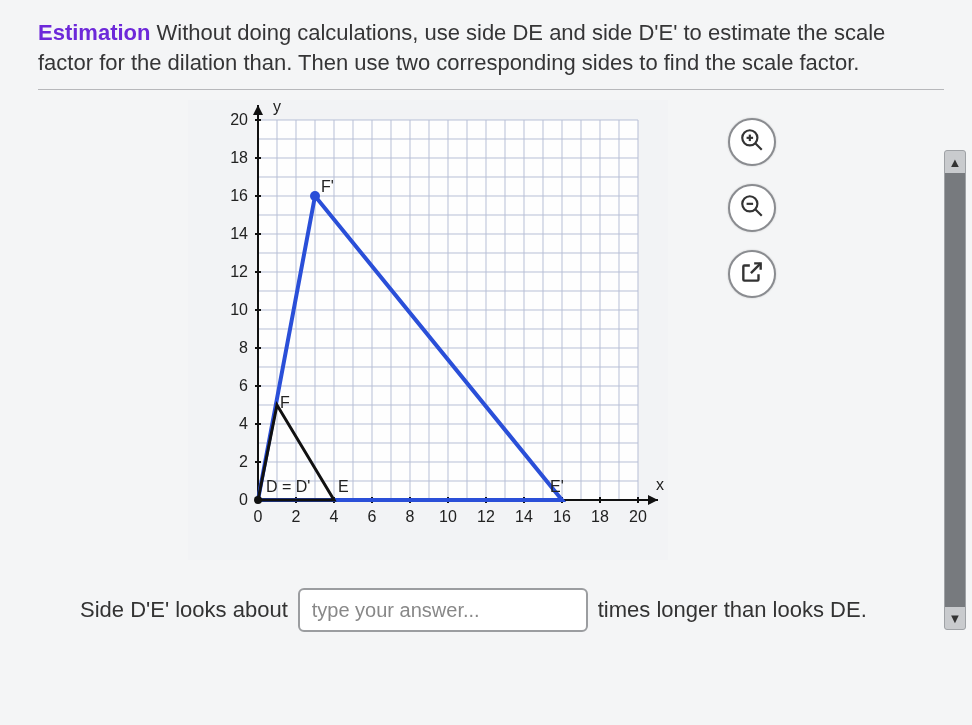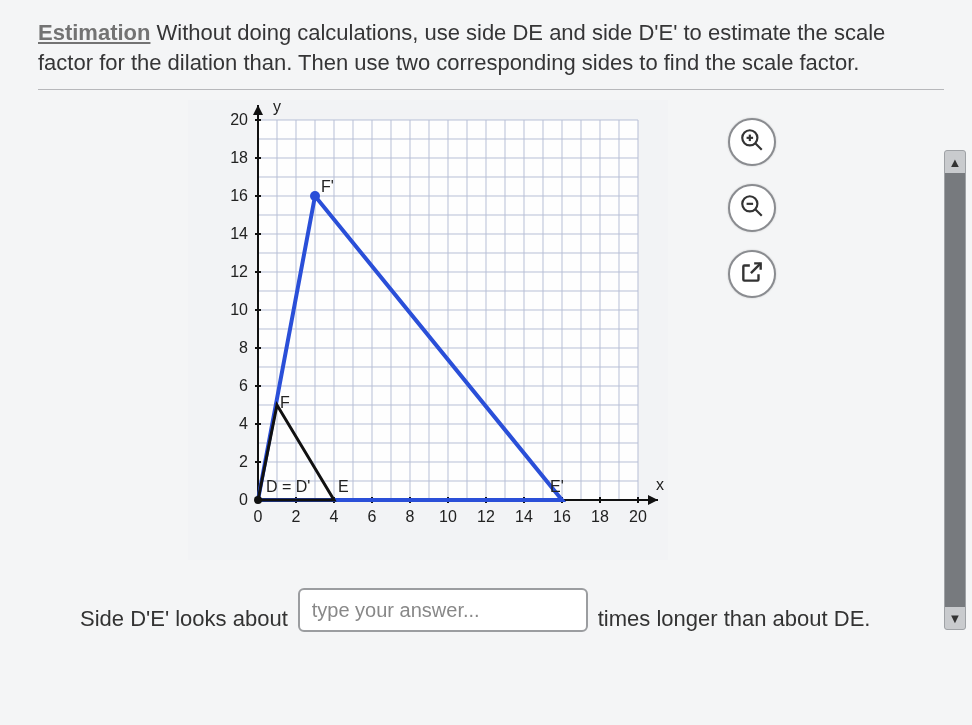--- a/index.html
+++ b/index.html
@@ -19,21 +19,21 @@
     position: relative;
     color: #222;
   }
   .prompt {
     font-size: 22px;
     line-height: 1.35;
     color: #353536;
     margin-bottom: 12px;
     padding-right: 30px;
   }
-  .prompt .bold { font-weight: 700; color:#737373;text-decoration:underline; }
+  .prompt .bold { font-weight: 700; color:#6d28d9; }
   .divider {
     border: none;
     border-top: 1px solid #b7b8bb;
     margin: 4px 0 10px 0;
   }
   .content-row {
     display: flex;
     align-items: flex-start;
     gap: 20px;
     padding-left: 150px;
@@ -88,21 +88,21 @@
     color:#333;
     font-size:13px;
   }
   .scroll-track {
     flex:1;
     width:100%;
     background:#777a7e;
   }
   .answer-row {
     display:flex;
-    align-items:flex-end;
+    align-items:center;
     gap:10px;
     margin-top: 28px;
     padding-left: 42px;
     font-size: 22px;
     color:#333;
   }
   .answer-input {
     width: 290px;
     height: 44px;
     border: 2px solid #9b9da0;
@@ -288,21 +288,21 @@
               <line x1="20" y1="4" x2="11" y2="13"></line>
           <path d="M18 14v5a1 1 0 0 1-1 1H5a1 1 0 0 1-1-1V7a1 1 0 0 1 1-1h5"></path>
         </svg></span>
       </div>
     </div>
   </div>
 
   <div class="answer-row">
     <span>Side D'E' looks about</span>
     <input class="answer-input" type="text" placeholder="type your answer..." style="">
-    <span>times longer than about DE.</span>
+    <span>times longer than looks DE.</span>
   </div>
 
   <div class="scrollbar">
     <div class="scroll-arrow">▲</div>
     <div class="scroll-track"></div>
     <div class="scroll-arrow">▼</div>
   </div>
 
 </div>
 

